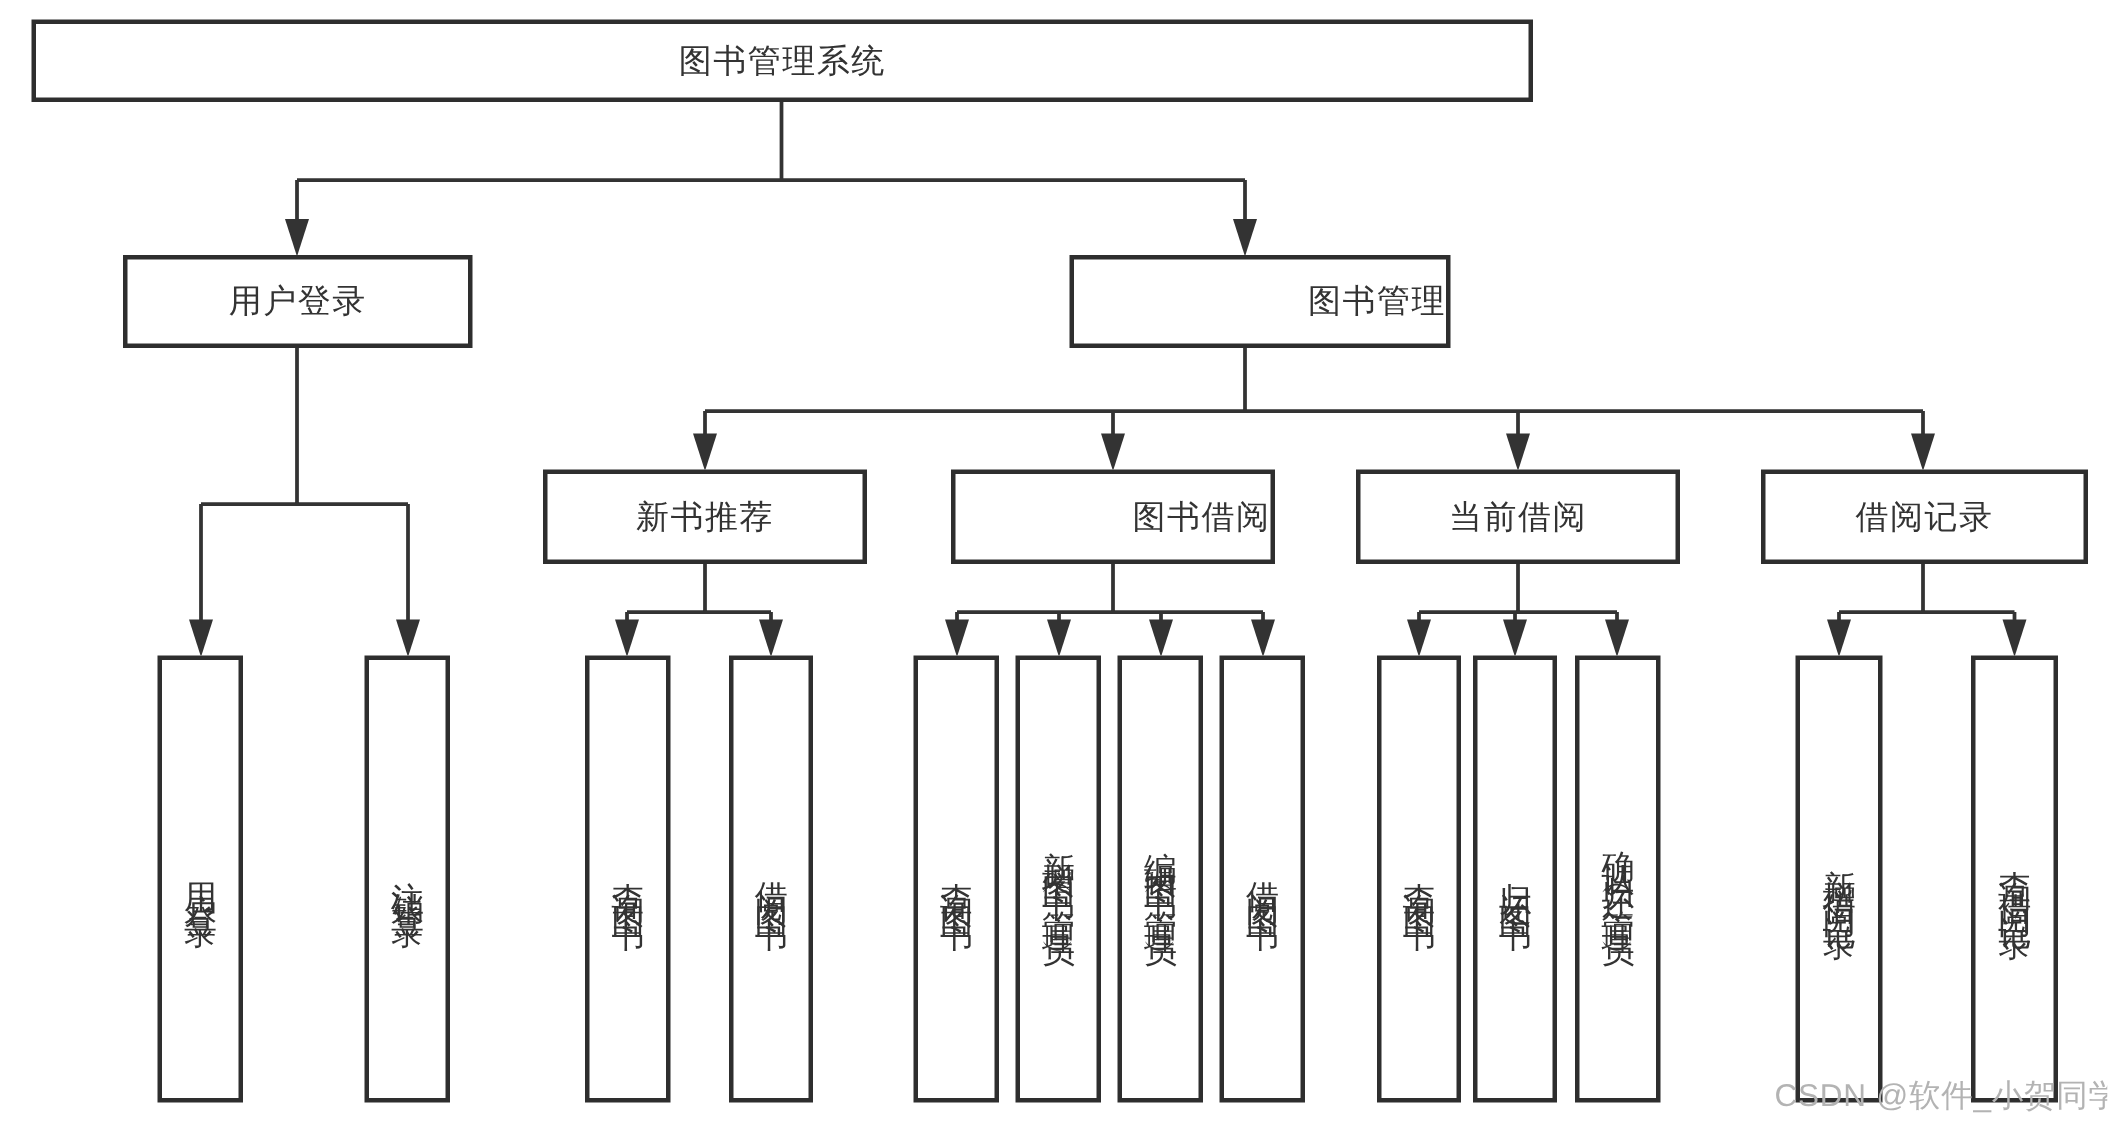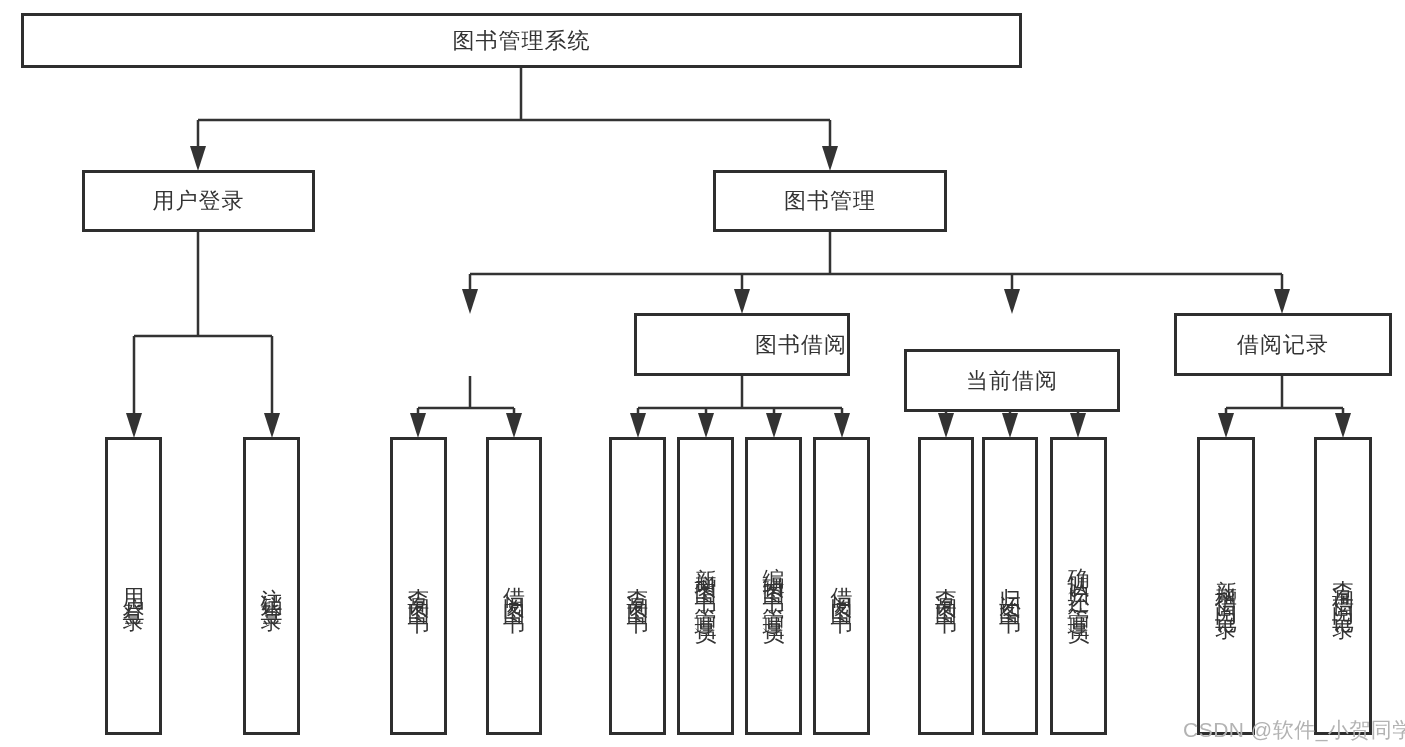--- a/index.html
+++ b/index.html
@@ -66,28 +66,31 @@
     </g>
   </svg>
 
   <div class="box" style="left:21px;top:13px;width:1001px;height:55px;">
     <span class="hlabel">图书管理系统</span>
   </div>
 
   <div class="box" style="left:82px;top:170px;width:233px;height:62px;">
     <span class="hlabel">用户登录</span>
   </div>
-  <div class="box" style="left:713px;top:170px;width:234px;height:62px;">
+  <div class="box" style="left:713px;top:170px;width:254px;height:62px;justify-content:flex-end;">
     <span class="hlabel">图书管理</span>
   </div>
 
+  <div class="box" style="left:362px;top:313px;width:216px;height:63px;">
+    <span class="hlabel">新书推荐</span>
+  </div>
   <div class="box" style="left:634px;top:313px;width:216px;height:63px;justify-content:flex-end;">
     <span class="hlabel">图书借阅</span>
   </div>
-  <div class="box" style="left:904px;top:313px;width:216px;height:63px;margin-top:36px;">
+  <div class="box" style="left:904px;top:313px;width:216px;height:63px;">
     <span class="hlabel">当前借阅</span>
   </div>
   <div class="box" style="left:1174px;top:313px;width:218px;height:63px;">
     <span class="hlabel">借阅记录</span>
   </div>
 
   <div class="box" style="left:105px;top:437px;width:57px;height:298px;">
     <span class="vlabel">用户登录</span>
   </div>
   <div class="box" style="left:243px;top:437px;width:57px;height:298px;">

